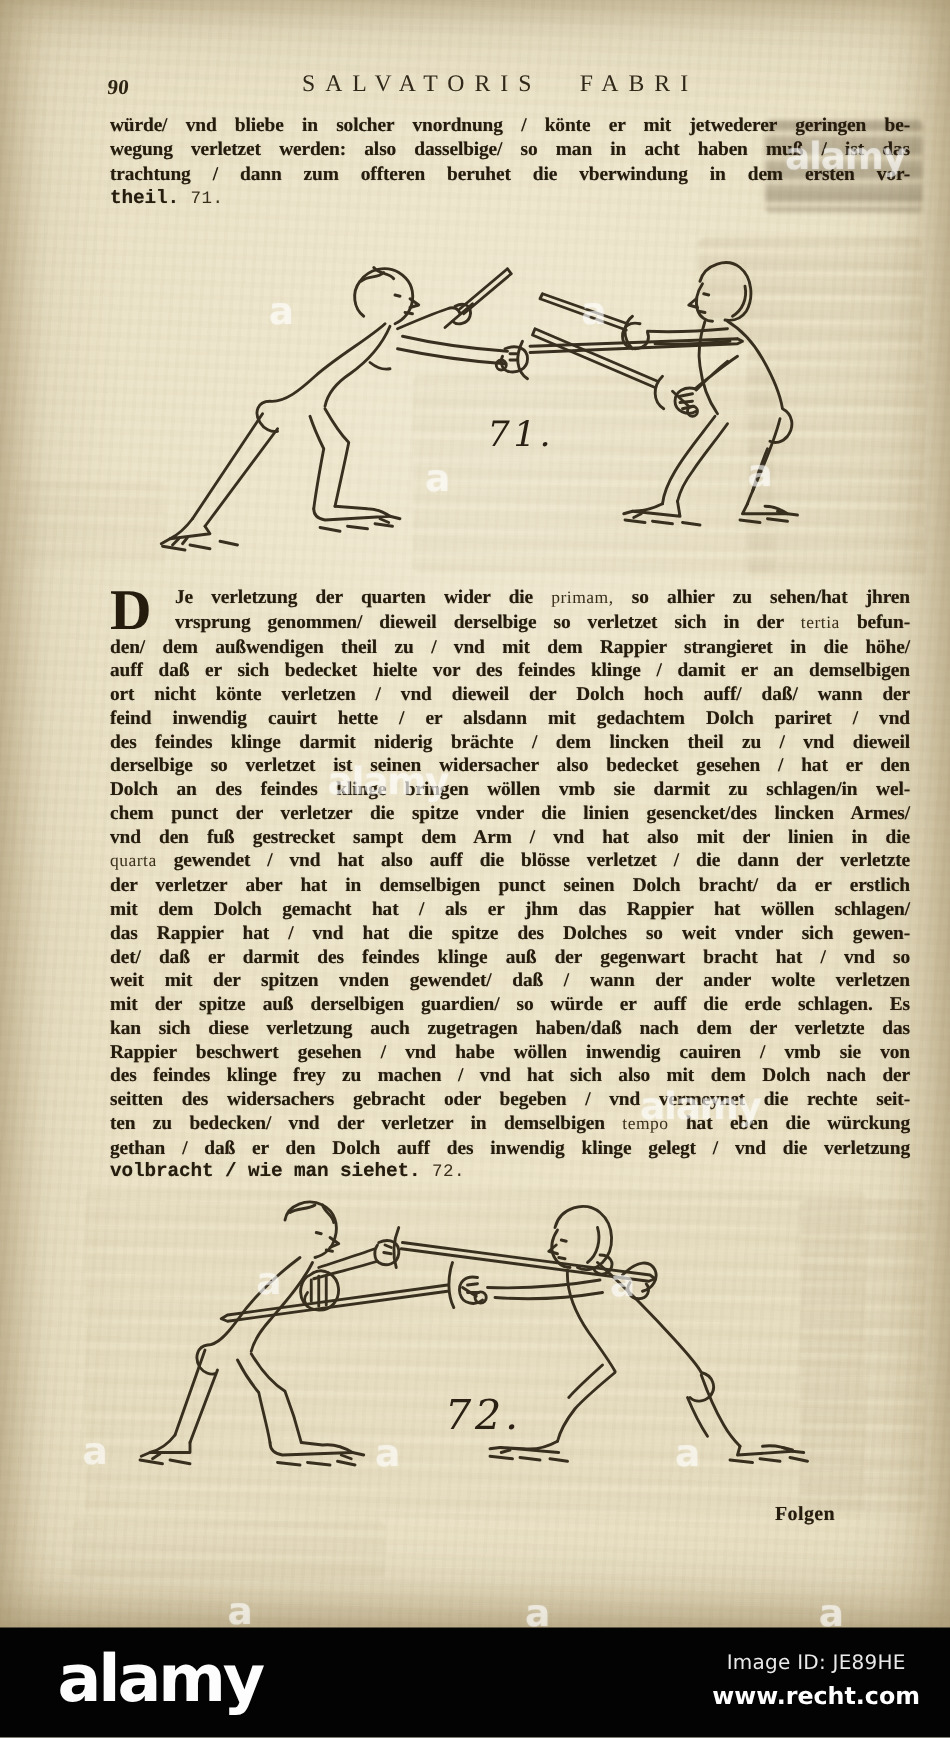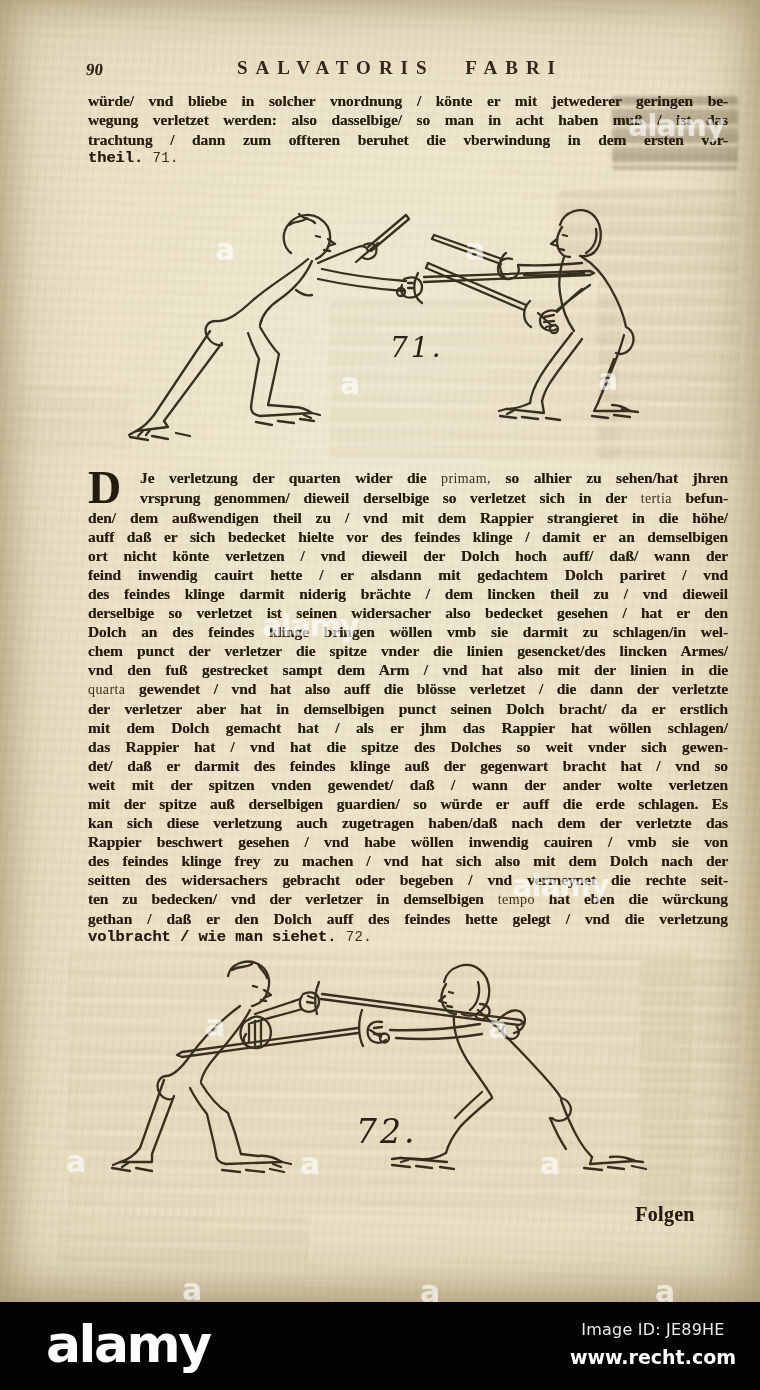--- a/index.html
+++ b/index.html
@@ -29,21 +29,21 @@
   
   .page-number{
     position:absolute;left:86px;top:60px;
     font-size:17px;font-weight:700;color:#2e2414;
     transform:skewX(-6deg);
   }
   .running-title{
     position:absolute;left:130px;right:90px;top:57px;
     text-align:center;
     font-size:19px;letter-spacing:8px;word-spacing:18px;
-    color:#32281a;font-weight:700;
+    color:#32281a;font-weight:400;
   }
   
   .para{position:absolute;left:88px;width:640px;color:#261c0e;}
   .intro-para{top:91px;}
   .main-para{top:468px;}
   .pline{
     font-family:"Liberation Serif", serif;
     font-weight:700;
     font-size:15.5px;
     line-height:19.4px;
@@ -73,21 +73,21 @@
   .fig-label{
     position:absolute;
     font-family:"DejaVu Serif", serif;font-style:italic;
     color:#2a2014;letter-spacing:3px;font-weight:500;
   }
   .fig-label.f71{left:390px;top:331px;font-size:28px;}
   .fig-label.f72{left:356px;top:1112px;font-size:33px;}
   
   .catchword{
     position:absolute;left:620px;top:1203px;width:90px;
-    text-align:center;font-size:20px;font-weight:700;color:#261c0e;
+    text-align:left;font-size:16px;font-weight:700;color:#261c0e;
     letter-spacing:.3px;text-shadow:0 0 .6px rgba(38,28,14,.5);
   }
   
   .bleed{
     position:absolute;border-radius:6px;
     background:repeating-linear-gradient(180deg,
       rgba(128,106,64,.20) 0 8px,
       rgba(128,106,64,.03) 8px 13px,
       rgba(128,106,64,.16) 13px 19px);
     filter:blur(1.3px);
@@ -235,21 +235,21 @@
         <div class="pline"><span>mit dem Dolch gemacht hat / als er jhm das Rappier hat wöllen schlagen/</span></div>
         <div class="pline"><span>das Rappier hat / vnd hat die spitze des Dolches so weit vnder sich gewen-</span></div>
         <div class="pline"><span>det/ daß er darmit des feindes klinge auß der gegenwart bracht hat / vnd so</span></div>
         <div class="pline"><span>weit mit der spitzen vnden gewendet/ daß / wann der ander wolte verletzen</span></div>
         <div class="pline"><span>mit der spitze auß derselbigen guardien/ so würde er auff die erde schlagen. Es</span></div>
         <div class="pline"><span>kan sich diese verletzung auch zugetragen haben/daß nach dem der verletzte das</span></div>
         <div class="pline"><span>Rappier beschwert gesehen / vnd habe wöllen inwendig cauiren / vmb sie von</span></div>
         <div class="pline"><span>des feindes klinge frey zu machen / vnd hat sich also mit dem Dolch nach der</span></div>
         <div class="pline"><span>seitten des widersachers gebracht oder begeben / vnd vermeynet die rechte seit-</span></div>
         <div class="pline"><span>ten zu bedecken/ vnd der verletzer in demselbigen </span><span class="lat">tempo</span><span> hat eben die würckung</span></div>
-        <div class="pline"><span>gethan / daß er den Dolch auff des feindes hette gelegt / vnd die verletzung</span></div>
+        <div class="pline"><span>gethan / daß er den Dolch auff des inwendig klinge gelegt / vnd die verletzung</span></div>
         <div class="pline lastline"><span>volbracht / wie man siehet. </span><span class="lat">72.</span></div>
       </div>
 
     <div class="fig" style="left:100px;top:946px;">
       <svg width="560" height="258" viewBox="0 0 560 258">
         <g class="woodcut">
           <g>
             <path d="M 128,30 C 130,18 146,12 158,18 C 168,23 171,34 168,44 C 166,52 160,58 152,60"></path>
             <path d="M 132,24 C 138,20 146,22 152,18 M 158,18 C 160,24 166,26 167,32"></path>
             <path d="M 153,40 l 4,1 M 164,44 l 7,5 l -7,3 M 161,54 l 5,1"></path>

